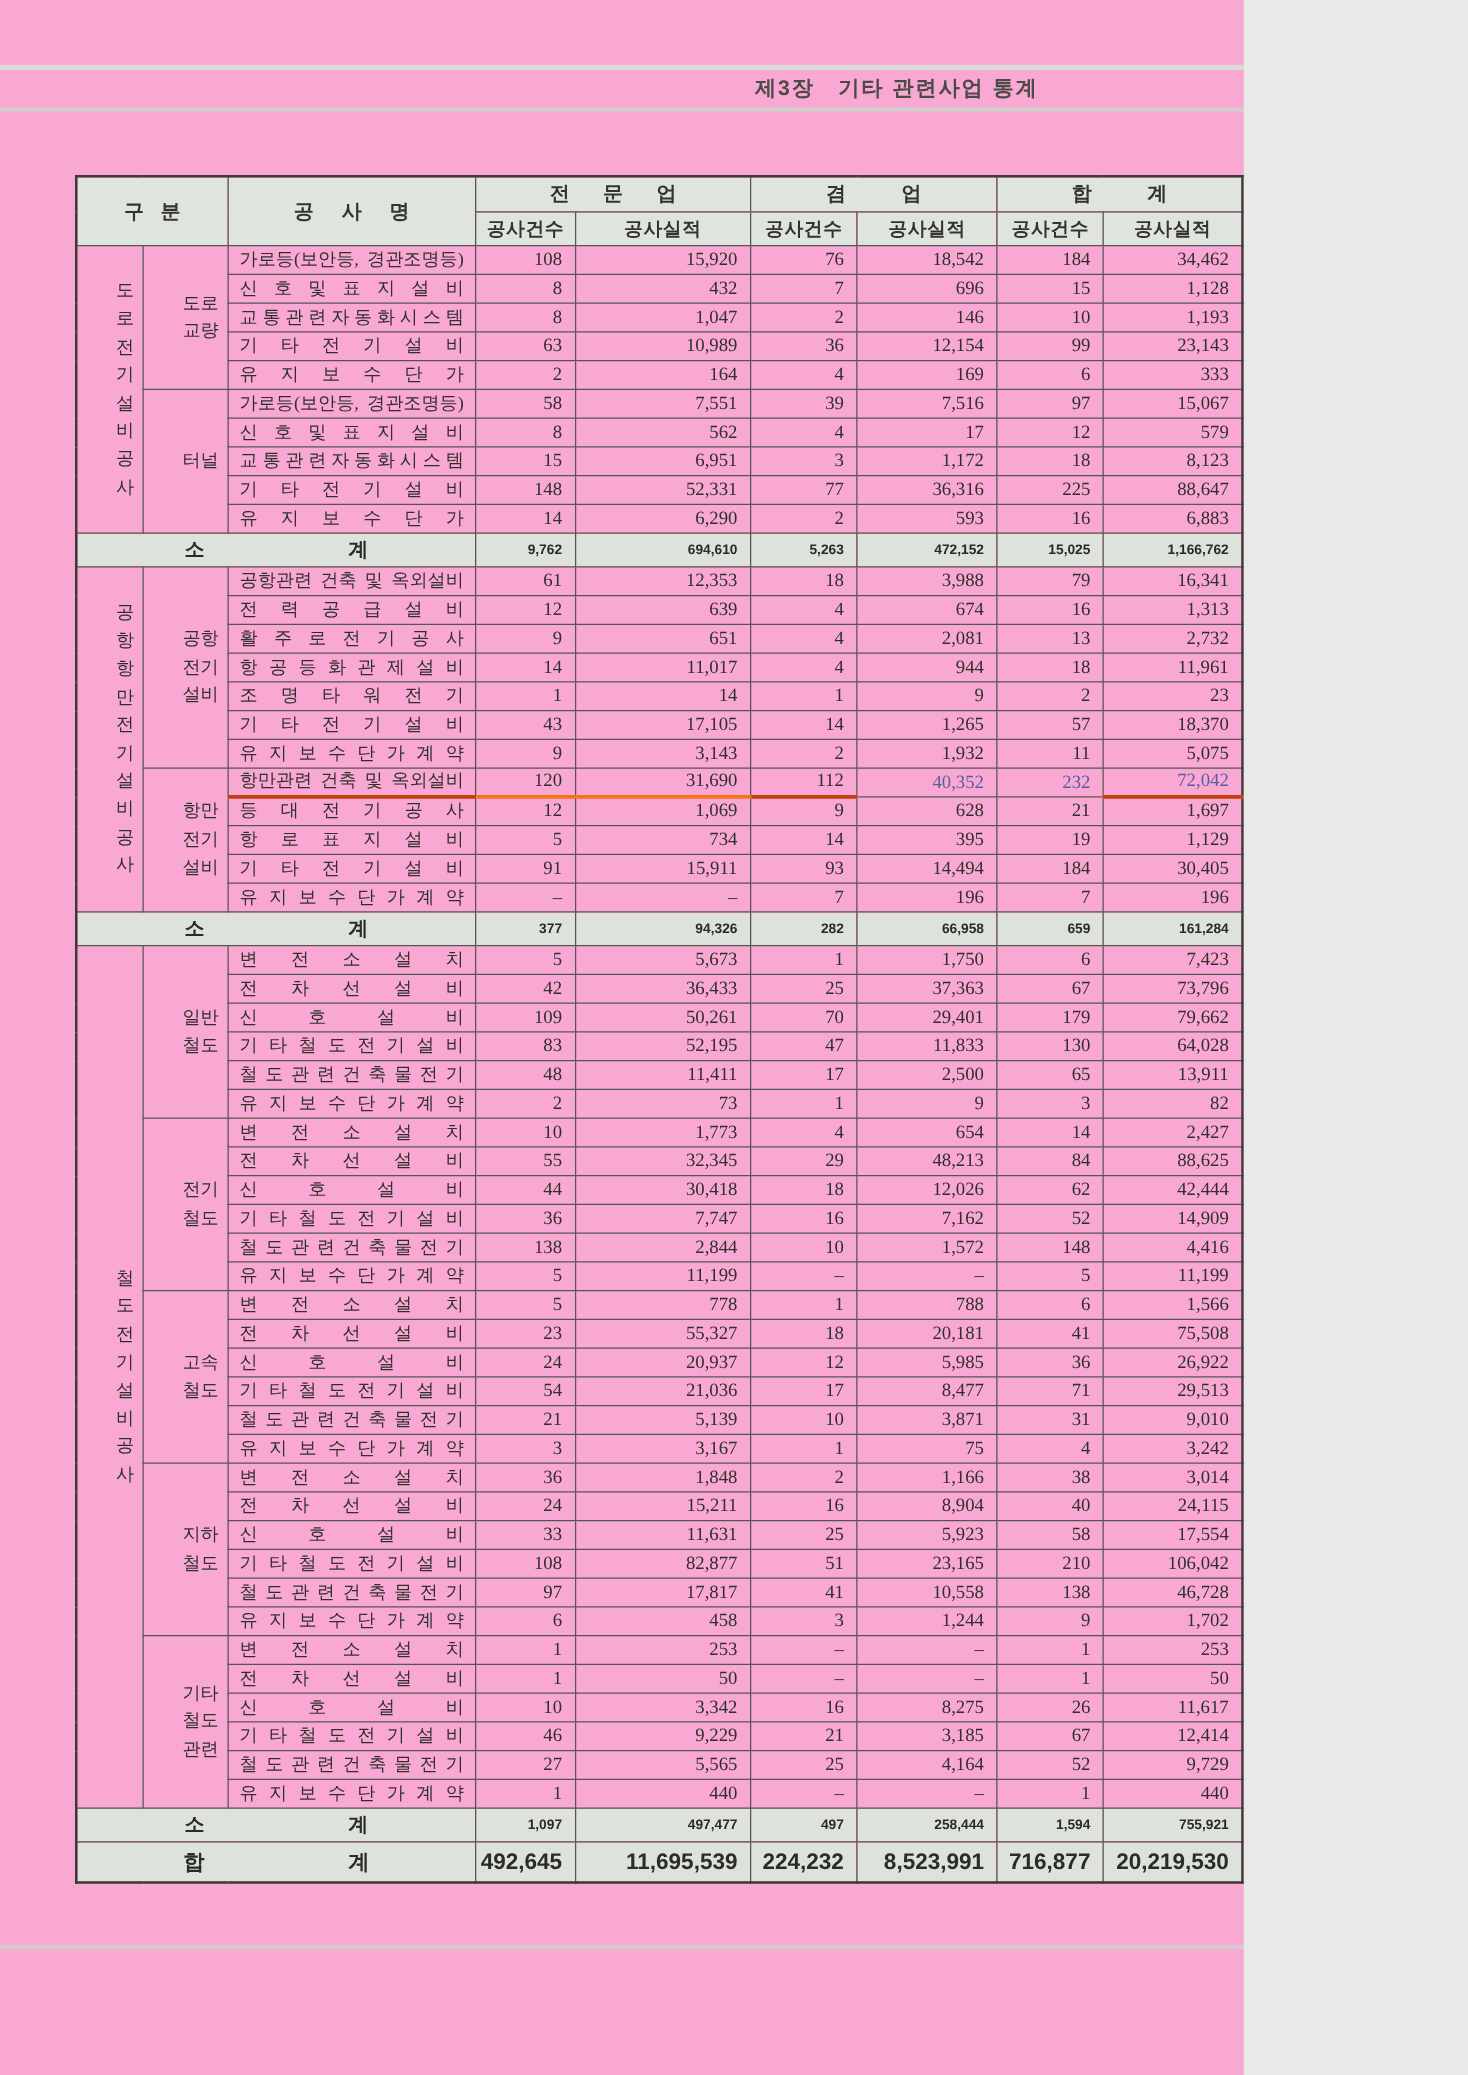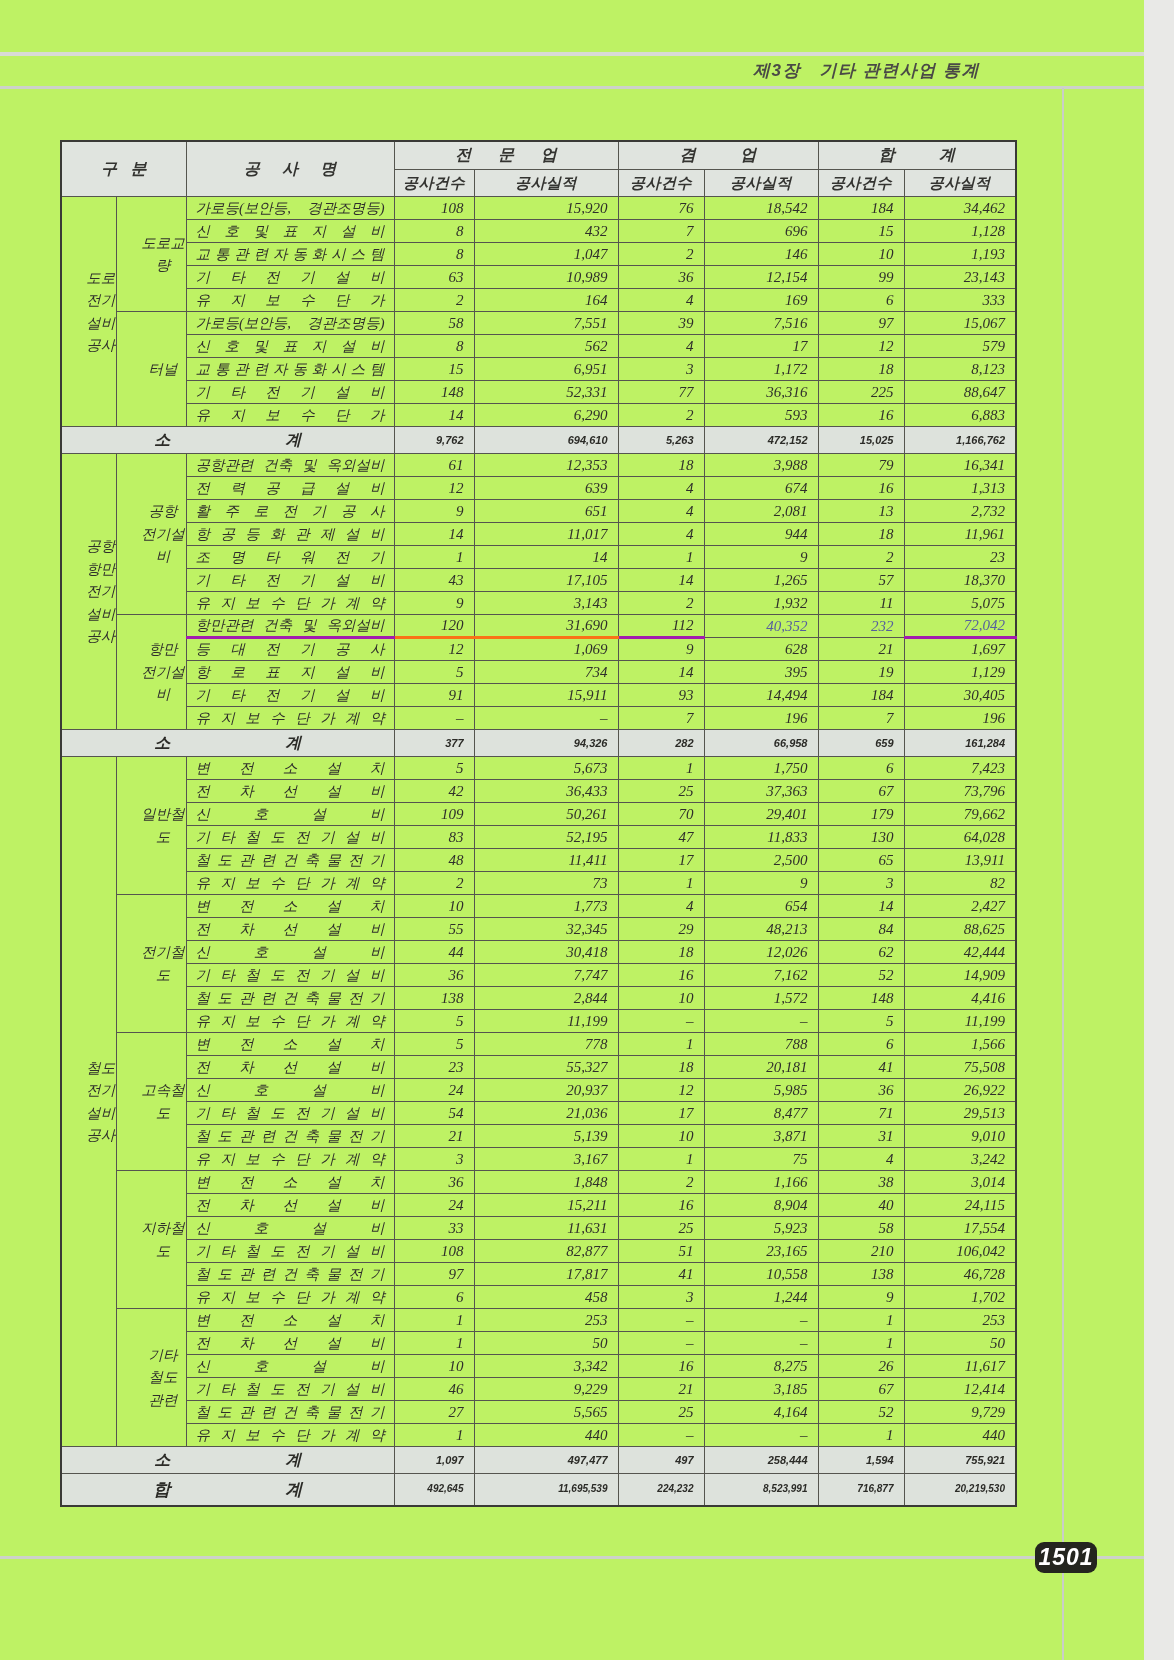--- a/index.html
+++ b/index.html
@@ -1,17 +1,17 @@
 <!DOCTYPE html>
 <html><head>
 <meta charset="utf-8">
 <style>
   html,body{margin:0;padding:0;background:#e9e9e7;}
-  .page{position:relative;width:1144px;height:1660px;background:#bef264;overflow:hidden;
-        font-family:"Liberation Sans",sans-serif;color:#35352f;font-style:italic;}
+  .page{position:relative;width:995px;height:1660px;background:#f9a8d4;overflow:hidden;
+        font-family:"Liberation Sans",sans-serif;color:#35352f;}
   .top-scan-line{position:absolute;left:0;top:52px;width:100%;height:4px;background:#d9dbd6;}
   .chapter-heading{position:absolute;top:59px;right:164px;font-size:17px;font-weight:600;
         letter-spacing:1.5px;color:#4a4a46;white-space:pre;}
   .header-rule{position:absolute;left:0;top:86px;width:100%;height:3px;background:#cdd1cb;}
   .v-rule{position:absolute;left:1062px;top:88px;width:2px;height:1572px;background:#c9cdc7;}
   .bottom-rule{position:absolute;left:0;top:1556px;width:100%;height:3px;background:#cdd1cb;}
   .page-badge{position:absolute;left:1035px;top:1542px;width:62px;height:31px;background:#24251f;
         color:#fff;border-radius:9px;display:flex;align-items:center;justify-content:center;
         font-size:23px;font-weight:700;letter-spacing:1px;}
   
@@ -27,25 +27,25 @@
   td.num{font-family:"Liberation Serif","DejaVu Serif",serif;font-size:15px;color:#2f2f2b;
         text-align:right;padding-right:10px;line-height:1;}
   td.group-label,td.subgroup-label{font-family:"Liberation Serif","DejaVu Serif",serif;
         font-size:14.5px;color:#2f2f2b;text-align:center;vertical-align:middle;
         white-space:pre-line;line-height:1.55;padding-left:24px;}
   tr.subtotal{height:27px;}
   tr.subtotal td{background:#dde2dc;}
   tr.subtotal td.num{font-family:"Liberation Sans",sans-serif;font-size:11px;font-weight:700;color:#2b2b27;}
   tr.grandtotal{height:32px;}
   tr.grandtotal td{background:#dde2dc;}
-  tr.grandtotal td.num{font-family:"Liberation Sans",sans-serif;font-size:10px;font-weight:700;color:#2b2b27;}
+  tr.grandtotal td.num{font-family:"Liberation Sans",sans-serif;font-size:18px;font-weight:700;color:#2b2b27;}
   .split{display:flex;justify-content:center;gap:115px;font-weight:700;font-size:16px;color:#2b2b27;}
   tr.grandtotal .split{font-size:17px;}
   
-  td.u-y{border-bottom:3px solid #a21caf;margin-top:12px;}
+  td.u-y{border-bottom:3px solid #c2410c;margin-top:12px;}
   td.u-b{border-bottom:3px solid #f97316;}
   td.t-b{color:#565f9e;}
 </style>
 </head>
 <body>
 
 <div class="page">
   <div class="top-scan-line"></div>
   <div class="chapter-heading">제3장   기타 관련사업 통계</div>
   <div class="header-rule"></div>

